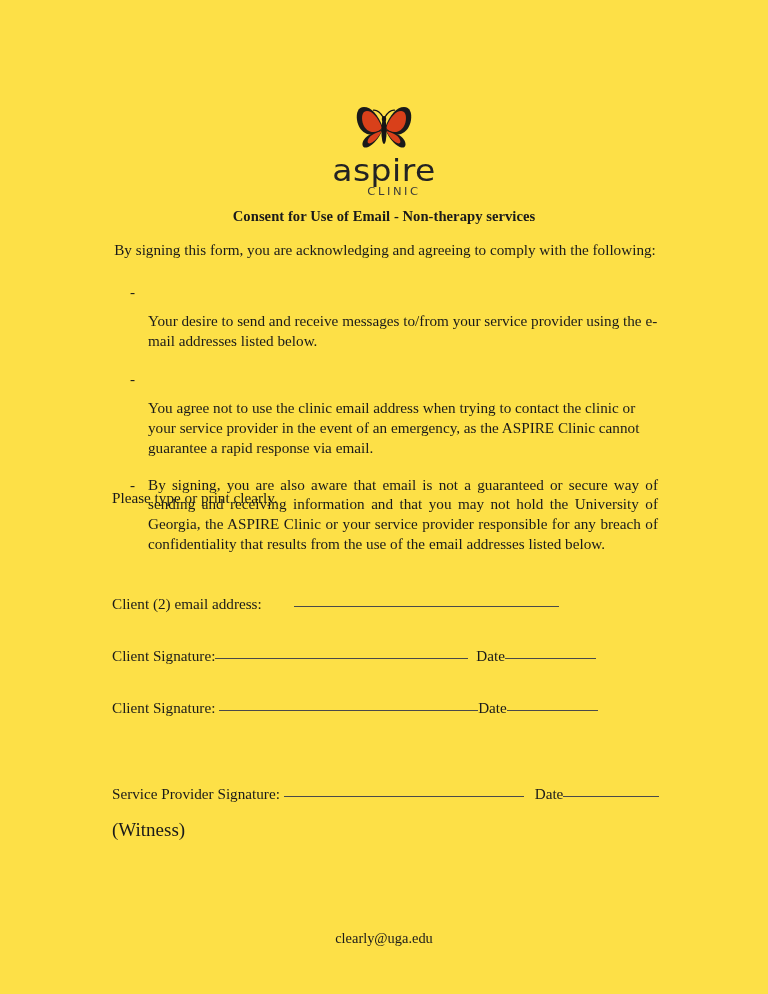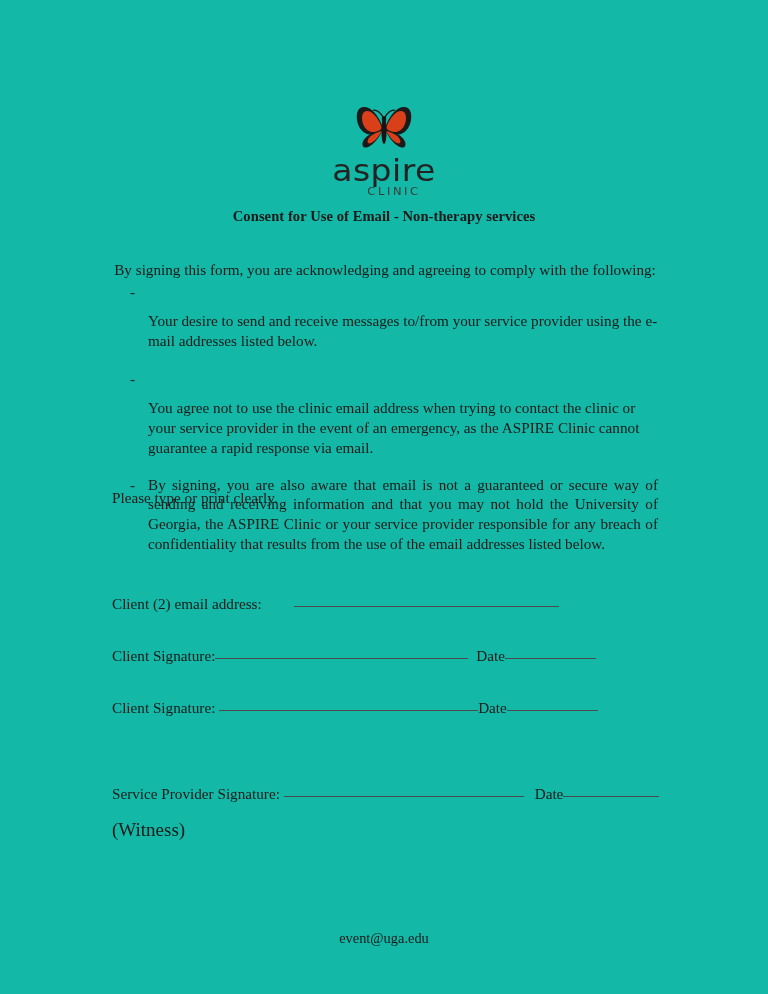--- a/index.html
+++ b/index.html
@@ -14,21 +14,21 @@
     position: relative;
     font-family: "Liberation Serif", "DejaVu Serif", serif;
     color: #1a1a1a;
     overflow: hidden;
   }
 
   .page {
     position: relative;
     width: 768px;
     height: 994px;
-    background: #14b8a6;
+    background: #fde047;
     box-sizing: border-box;
   }
 
   
   .logo-block {
     position: absolute;
     left: 0;
     right: 0;
     top: 104px;
     display: flex;
@@ -72,21 +72,21 @@
     left: 0;
     right: 0;
     text-align: center;
     font-size: 14.6px;
     font-weight: bold;
     letter-spacing: 0.05px;
   }
 
   .intro {
     position: absolute;
-    top: 260px;
+    top: 240px;
     left: 112px;
     width: 546px;
     font-size: 15.2px;
     text-align: center;
     line-height: 1.28;
   }
 
   .bullets {
     position: absolute;
     top: 282px;
@@ -257,15 +257,15 @@
 
   <div class="field f-prov">
     <span class="field-label">Service Provider Signature: </span>
     <span class="rule rule-prov"></span>
     <span class="date-word-prov">Date</span>
     <span class="rule rule-date-prov"></span>
   </div>
 
   <div class="witness">(Witness)</div>
 
-  <div class="footer">event@uga.edu</div>
+  <div class="footer">clearly@uga.edu</div>
 
 </div>
 
 </body></html>

